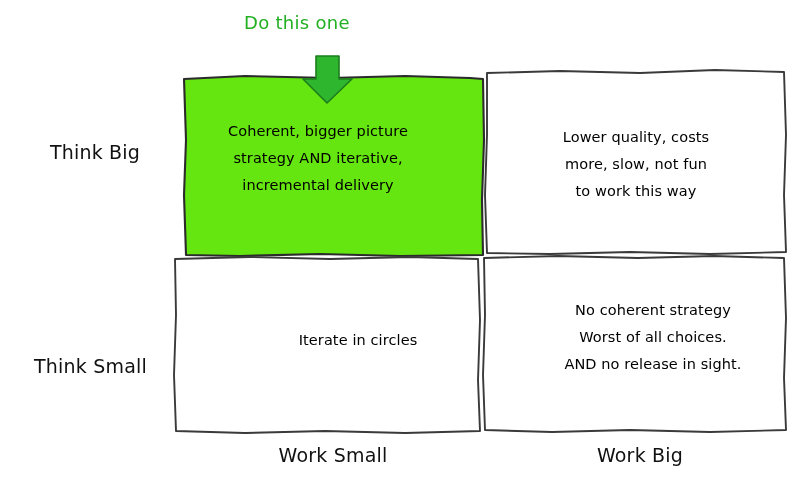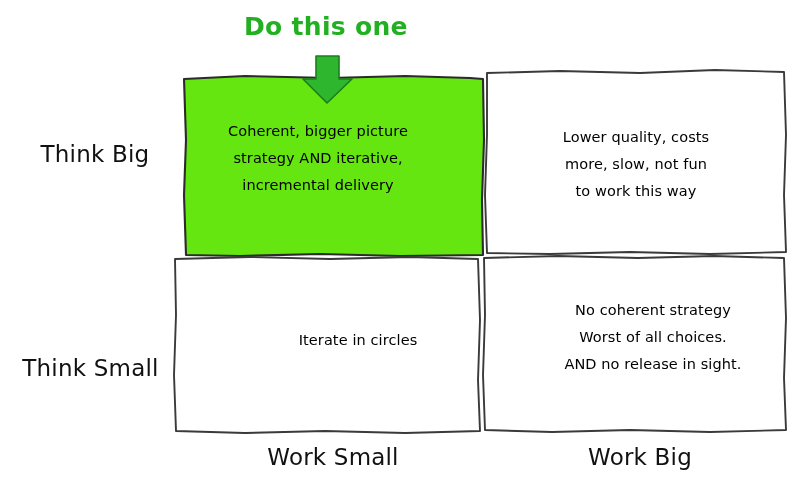--- a/index.html
+++ b/index.html
@@ -43,34 +43,33 @@
     line-height: 27px;
     letter-spacing: 0.1px;
     white-space: nowrap;
   }
   .cell-text span { display: block; }
 
   .axis-label {
     position: absolute;
     color: #111111;
     font-family: "DejaVu Sans", sans-serif;
-    font-size: 23px;
+    font-size: 19px;
     letter-spacing: 0.2px;
     white-space: nowrap;
     text-align: center;
   }
 
   .callout {
     position: absolute;
     color: #22b022;
     font-family: "DejaVu Sans", sans-serif;
-    font-size: 25px;
+    font-size: 18px;
     letter-spacing: 0.3px;
     white-space: nowrap;
-    font-weight: bold;
   }
 </style>
 </head>
 <body>
 
 <div id="canvas">
 
   <svg id="grid-svg" viewBox="0 0 800 496">
 
     <path d="M 184,79 L 245,76 L 330,78 L 405,76 L 470,78 L 483,79

